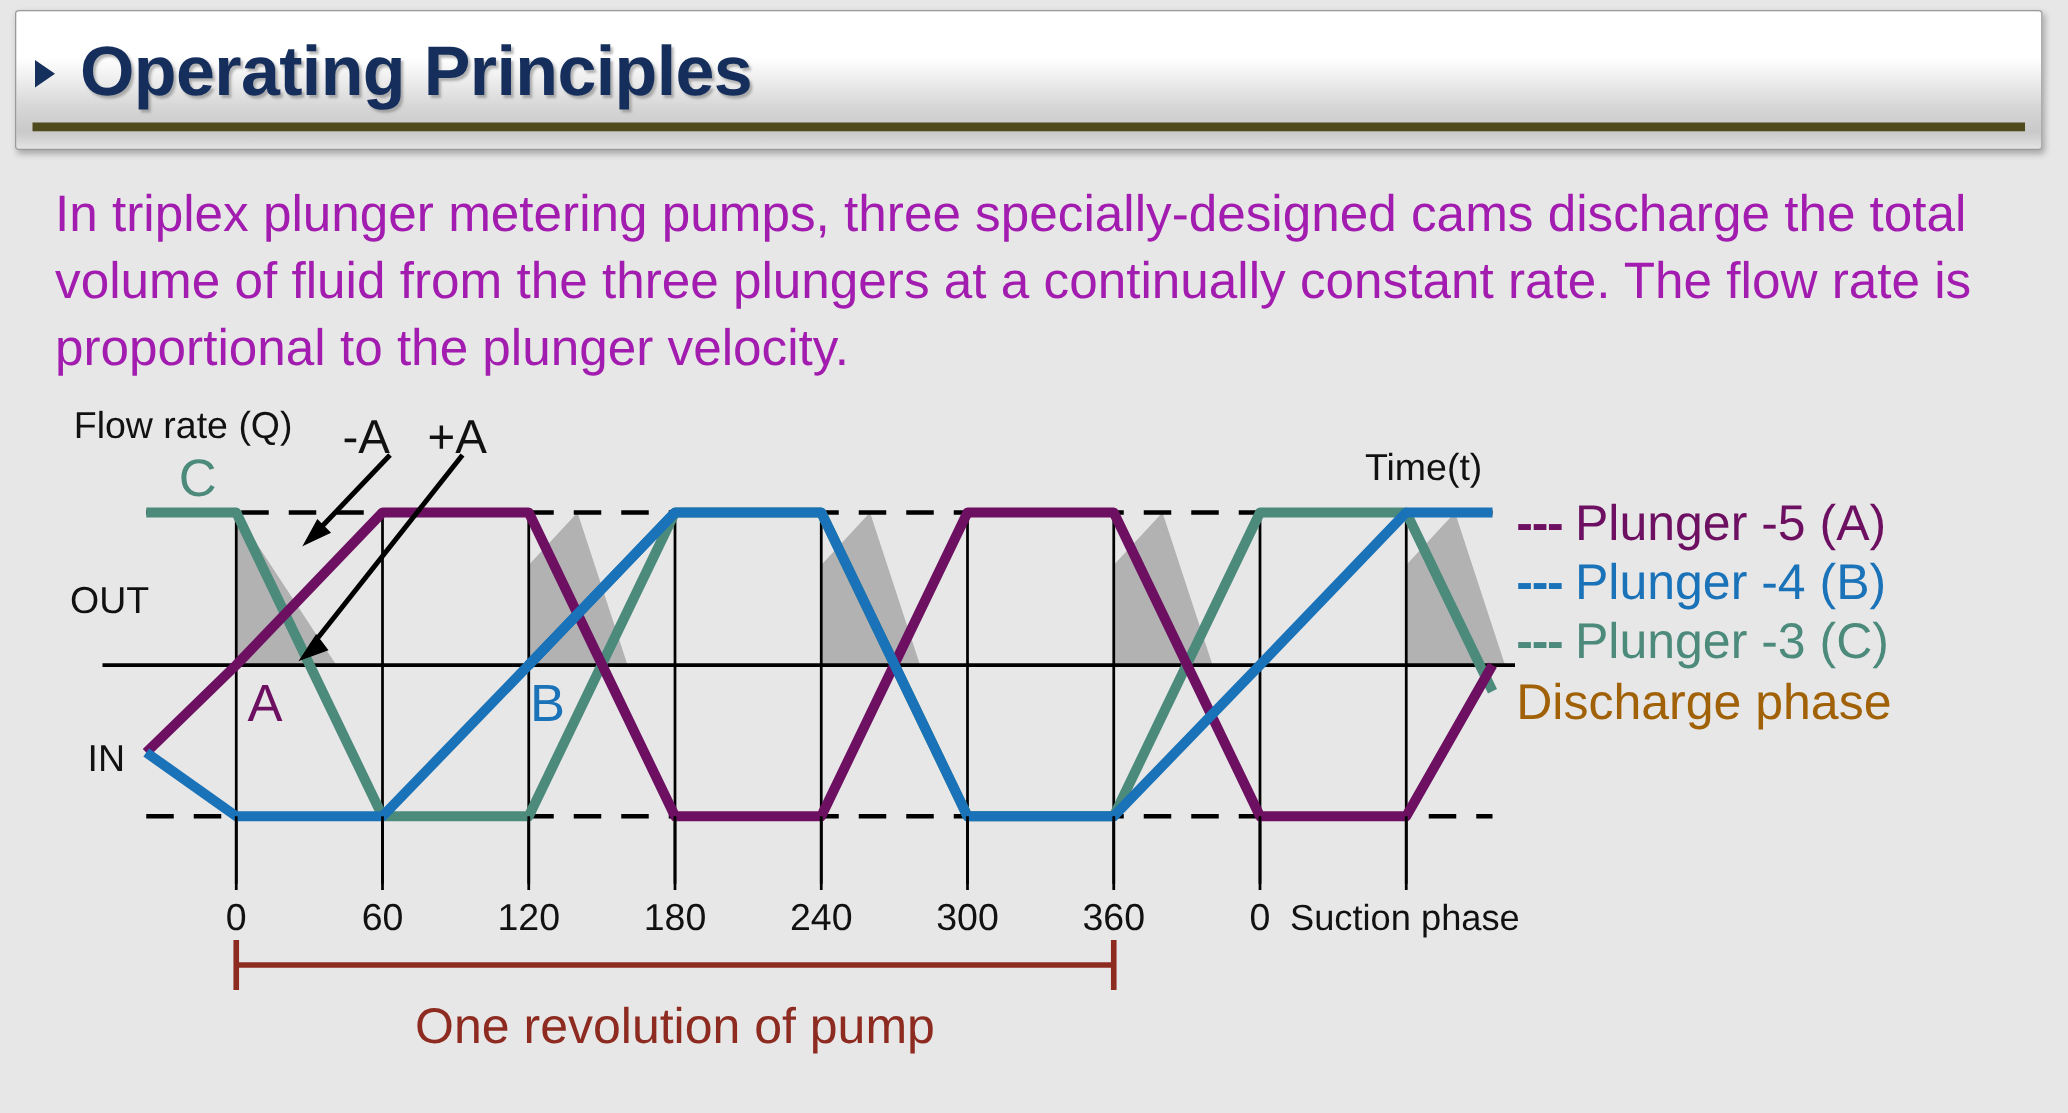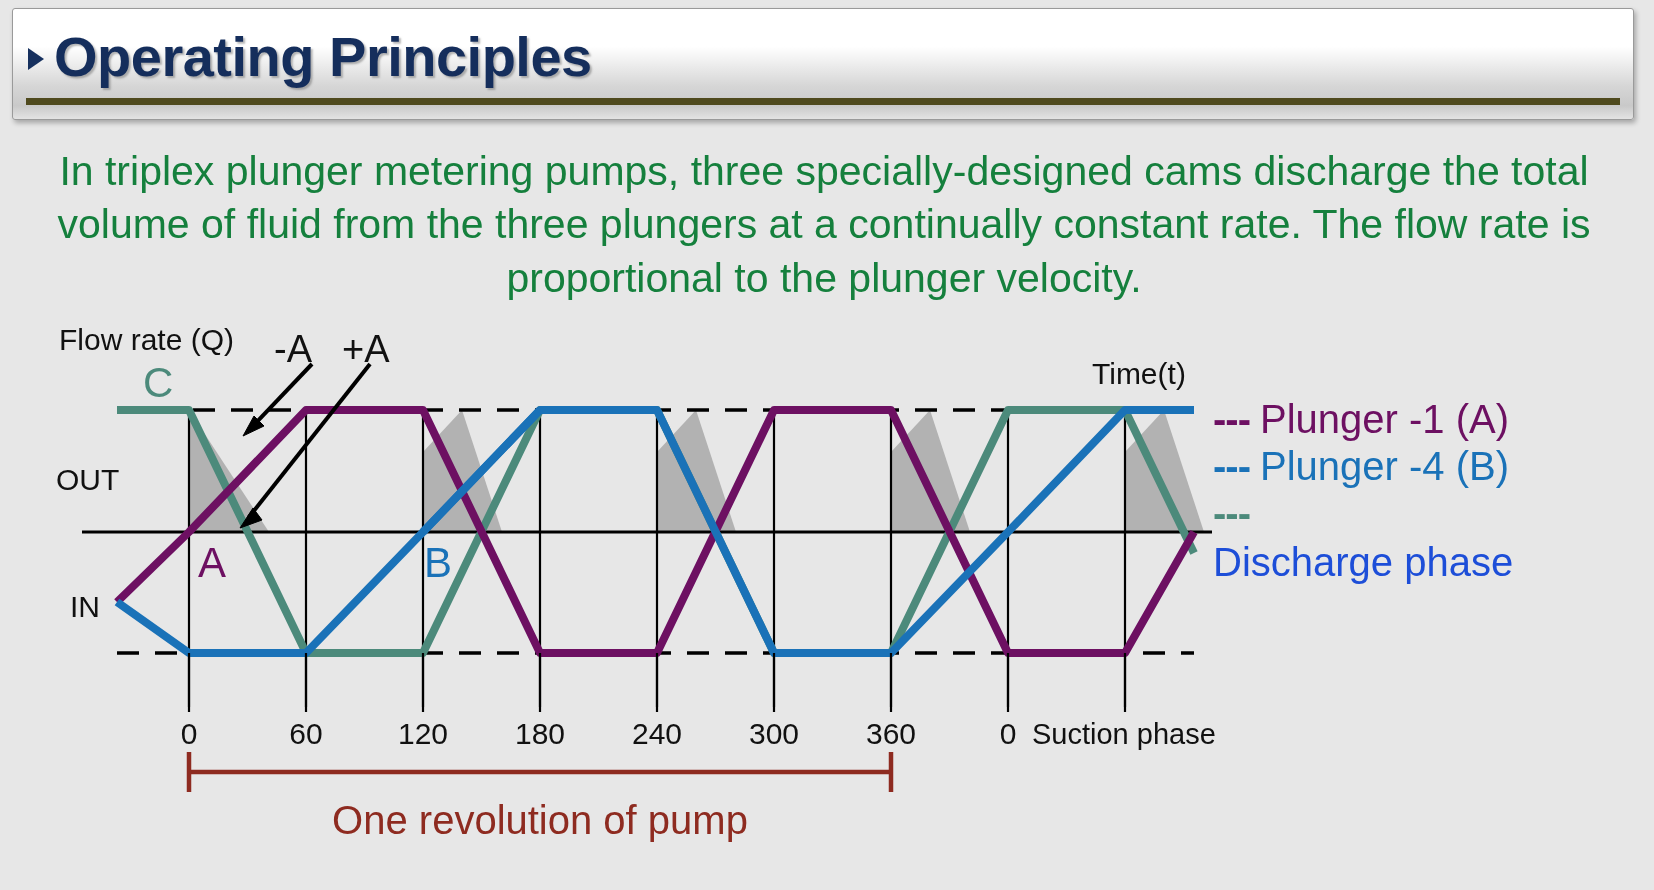--- a/index.html
+++ b/index.html
@@ -19,60 +19,60 @@
     border-radius:3px;
     box-shadow:2px 3px 5px rgba(0,0,0,.28);
     box-sizing:border-box;
   }
   #title-underline{
     position:absolute;left:26px;top:98px;width:1594px;height:7px;
     background:#4f4a1e;
   }
   #title-row{
     position:absolute;left:28px;top:22px;height:70px;
-    display:flex;align-items:center;gap:10px;
+    display:flex;align-items:center;gap:20px;
   }
   #title-bullet{
     width:0;height:0;
     border-left:16px solid #16305e;
     border-top:11px solid transparent;
     border-bottom:11px solid transparent;
     margin-top:4px;
   }
   #title-text{
     font-size:56px;font-weight:bold;color:#152e5c;
     letter-spacing:-.5px;line-height:1;
     text-shadow:2px 2px 2px rgba(120,120,120,.55);
   }
 
   
   #body-text{
     position:absolute;left:44px;top:145px;width:1560px;
-    font-size:41px;line-height:1.3;color:#15803d;text-align:center;
+    font-size:41px;line-height:1.3;color:#a21caf;
   }
 
   
   #chart-wrap{
     position:absolute;left:12px;top:312px;width:1260px;height:578px;
   }
   #chart-svg{display:block;}
 
   
   #legend{
     position:absolute;left:1213px;top:396px;width:430px;
   }
   .legend-row{
     display:flex;align-items:center;gap:10px;
     font-size:40px;line-height:1.18;white-space:nowrap;
   }
   .legend-dash{
     font-weight:bold;letter-spacing:-1px;
   }
   #legend-discharge{
-    font-size:40px;color:#1d4ed8;margin-top:2px;white-space:nowrap;
+    font-size:40px;color:#a16207;margin-top:2px;white-space:nowrap;
   }
 </style>
 </head>
 <body>
 
 <div id="title-banner"></div>
 <div id="title-underline"></div>
 <div id="title-row">
   <div id="title-bullet"></div>
   <div id="title-text">Operating Principles</div>
@@ -162,23 +162,24 @@
       <line x1="177" y1="440" x2="177" y2="480"></line>
       <line x1="879" y1="440" x2="879" y2="480"></line>
     </g>
     <text x="528" y="522" font-size="40" text-anchor="middle" font-family="Liberation Sans, sans-serif" fill="#8e2b20">One revolution of pump</text>
   </svg>
 </div>
 
 <div id="legend">
   <div class="legend-row">
     <span class="legend-dash" style="color:#6d1062">---</span>
-    <span style="color:#6d1062">Plunger -1 (A)</span>
+    <span style="color:#6d1062">Plunger -5 (A)</span>
   </div>
   <div class="legend-row">
     <span class="legend-dash" style="color:#1a72b8">---</span>
     <span style="color:#1a72b8">Plunger -4 (B)</span>
   </div>
   <div class="legend-row">
     <span class="legend-dash" style="color:#4c8a7b">---</span>
+    <span style="color:#4c8a7b">Plunger -3 (C)</span>
   </div>
   <div id="legend-discharge">Discharge phase</div>
 </div>
 
 </body></html>

